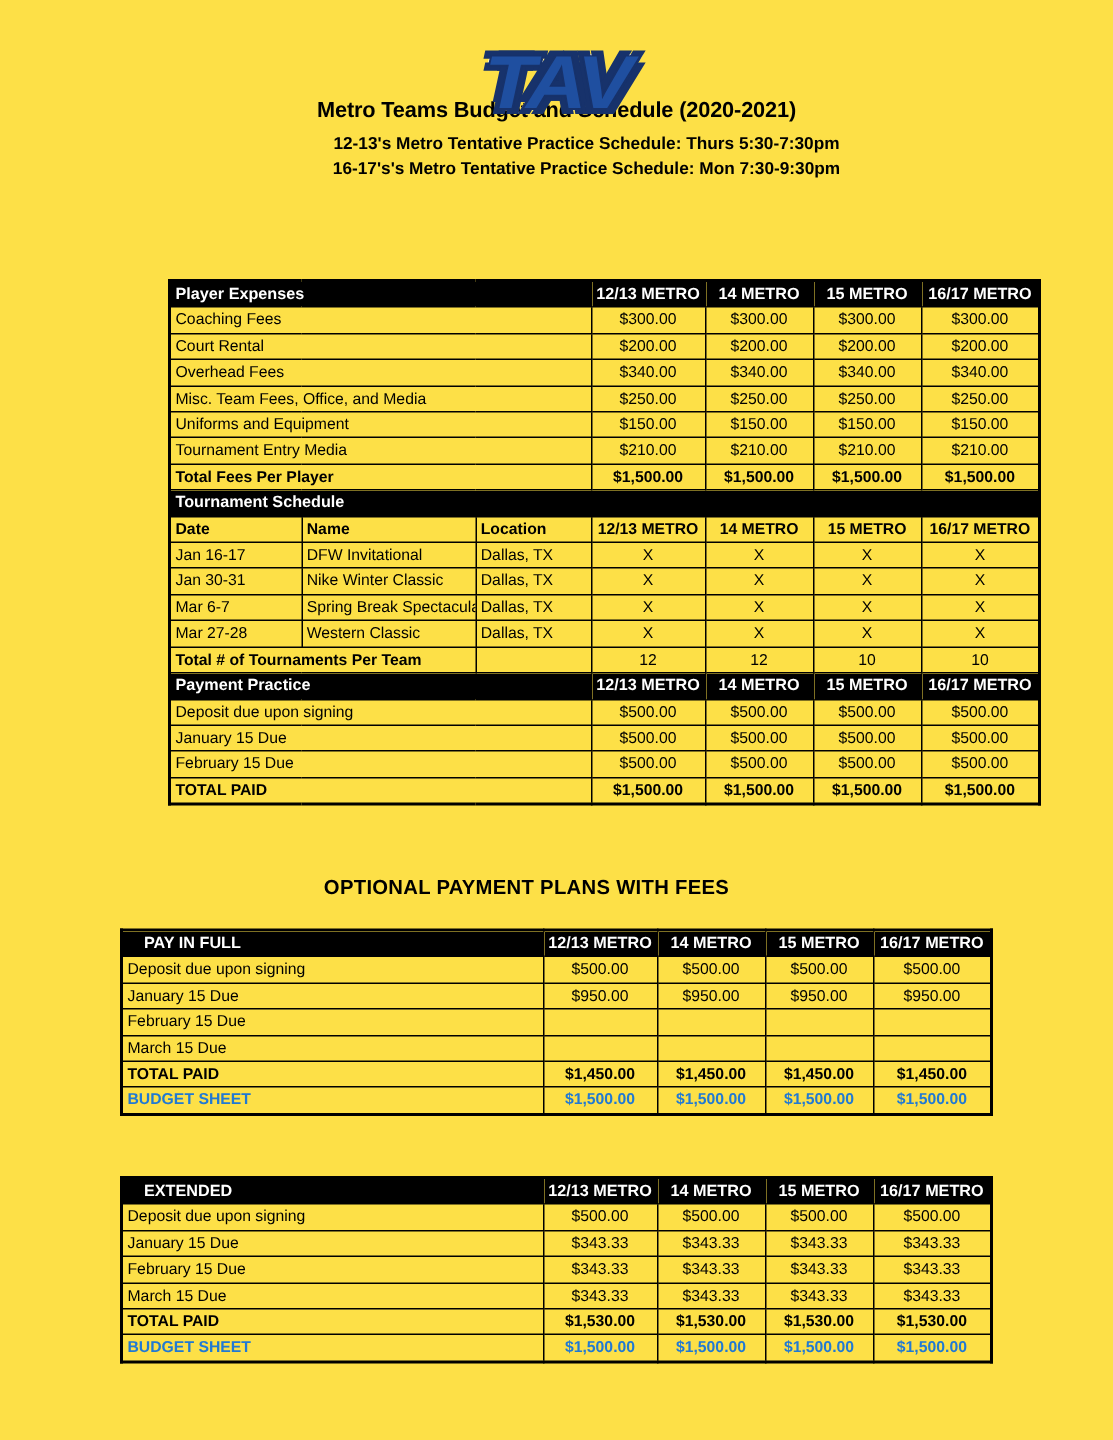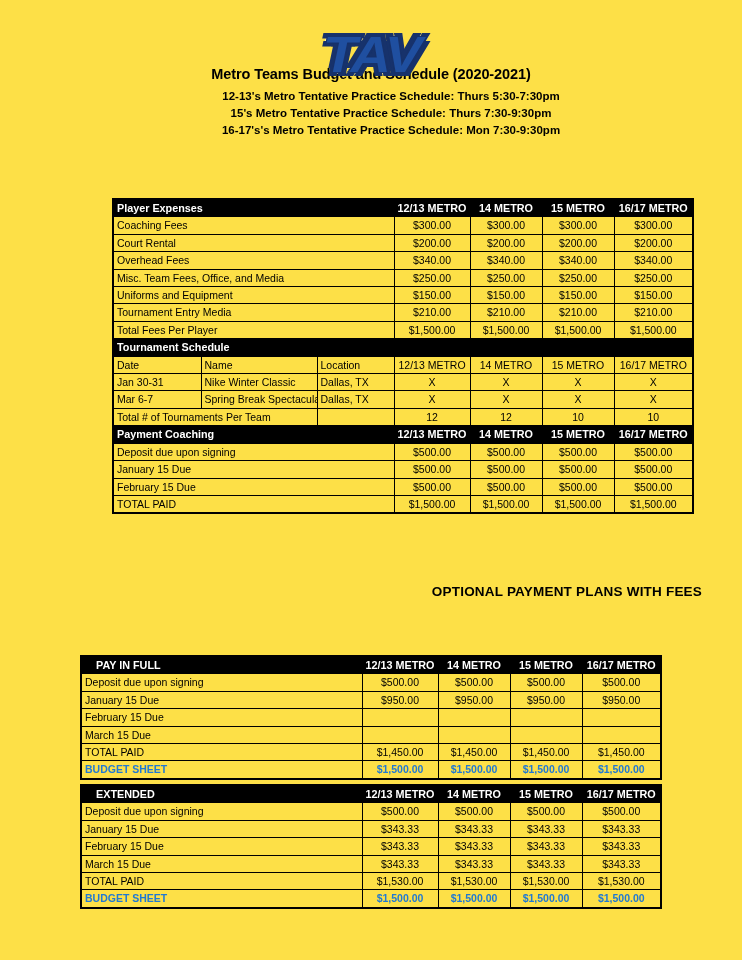--- a/index.html
+++ b/index.html
@@ -97,21 +97,21 @@
     color: #ffffff;
     font-weight: bold;
     font-size: 10.8px;
     border-color: #000000;
   }
   tr.bandhead td.metro {
     text-align: center;
   }
   td.lbl { text-align: left; }
   td.num { text-align: center; }
-  td.bold { font-weight: normal; }
+  td.bold { font-weight: bold; }
   td.budget { color: #2079d4; font-weight: bold; }
   .indent { padding-left: 14px !important; }
 
   
   col.c-label { width: 281px; }
   col.c-m1 { width: 76px; }
   col.c-m2 { width: 72px; }
   col.c-m3 { width: 72px; }
   col.c-m4 { width: 79px; }
 
@@ -125,24 +125,23 @@
 
 <div class="page">
 
   <div class="logo-wrap">
     <span class="tav-logo">TAV</span>
   </div>
 
   <div class="doc-title">Metro Teams Budget and Schedule (2020-2021)</div>
 
   <div class="sched-line">12-13's Metro Tentative Practice Schedule: Thurs 5:30-7:30pm</div>
-  <div class="sched-line">15's Metro Tentative Practice Schedule: Thurs 7:30-9:30pm</div>
   <div class="sched-line">16-17's's Metro Tentative Practice Schedule: Mon 7:30-9:30pm</div>
 
-  <div class="tbl-wrap" style="top:198px;padding-left:32px;">
+  <div class="tbl-wrap" style="top:186px;padding-left:32px;">
     <table class="grid">
       <colgroup>
         <col class="t-date">
           <col class="t-name">
           <col class="t-loc">
         <col class="c-m1">
           <col class="c-m2">
           <col class="c-m3">
           <col class="c-m4">
       </colgroup>
@@ -213,48 +212,66 @@
           <td class="lbl bold">Date</td>
           <td class="lbl bold">Name</td>
           <td class="lbl bold">Location</td>
           <td class="num bold">12/13 METRO</td>
           <td class="num bold">14 METRO</td>
           <td class="num bold">15 METRO</td>
           <td class="num bold">16/17 METRO</td>
         </tr>
 
         <tr>
+          <td class="lbl">Jan 16-17</td>
+          <td class="lbl">DFW Invitational</td>
+          <td class="lbl">Dallas, TX</td>
+          <td class="num">X</td>
+          <td class="num">X</td>
+          <td class="num">X</td>
+          <td class="num">X</td>
+        </tr>
+        <tr>
           <td class="lbl">Jan 30-31</td>
           <td class="lbl">Nike Winter Classic</td>
           <td class="lbl">Dallas, TX</td>
           <td class="num">X</td>
           <td class="num">X</td>
           <td class="num">X</td>
           <td class="num">X</td>
         </tr>
         <tr>
           <td class="lbl">Mar 6-7</td>
           <td class="lbl">Spring Break Spectacular</td>
+          <td class="lbl">Dallas, TX</td>
+          <td class="num">X</td>
+          <td class="num">X</td>
+          <td class="num">X</td>
+          <td class="num">X</td>
+        </tr>
+        <tr>
+          <td class="lbl">Mar 27-28</td>
+          <td class="lbl">Western Classic</td>
           <td class="lbl">Dallas, TX</td>
           <td class="num">X</td>
           <td class="num">X</td>
           <td class="num">X</td>
           <td class="num">X</td>
         </tr>
         <tr>
           <td colspan="2" class="lbl bold">Total # of Tournaments Per Team</td>
           <td class="lbl"></td>
           <td class="num">12</td>
           <td class="num">12</td>
           <td class="num">10</td>
           <td class="num">10</td>
         </tr>
 
         <tr class="bandhead">
-          <td colspan="3" class="lbl">Payment Coaching</td>
+          <td colspan="3" class="lbl">Payment Practice</td>
           <td class="metro">12/13 METRO</td>
           <td class="metro">14 METRO</td>
           <td class="metro">15 METRO</td>
           <td class="metro">16/17 METRO</td>
         </tr>
         <tr>
           <td colspan="3" class="lbl">Deposit due upon signing</td>
           <td class="num">$500.00</td>
           <td class="num">$500.00</td>
           <td class="num">$500.00</td>
@@ -278,23 +295,23 @@
           <td colspan="3" class="lbl bold">TOTAL PAID</td>
           <td class="num bold">$1,500.00</td>
           <td class="num bold">$1,500.00</td>
           <td class="num bold">$1,500.00</td>
           <td class="num bold">$1,500.00</td>
         </tr>
       </tbody>
     </table>
   </div>
 
-  <div class="section-title" style="position:absolute; top:584px; left:0; width:702px;text-align:right;">OPTIONAL PAYMENT PLANS WITH FEES</div>
-
-  <div class="tbl-wrap" style="top:655px;">
+  <div class="section-title" style="position:absolute; top:584px; left:0; width:702px;">OPTIONAL PAYMENT PLANS WITH FEES</div>
+
+  <div class="tbl-wrap" style="top:619px;">
     <table class="grid">
       <colgroup>
         <col class="c-label">
           <col class="c-m1">
           <col class="c-m2">
           <col class="c-m3">
           <col class="c-m4">
       </colgroup>
       <tbody>
         <tr class="bandhead">

